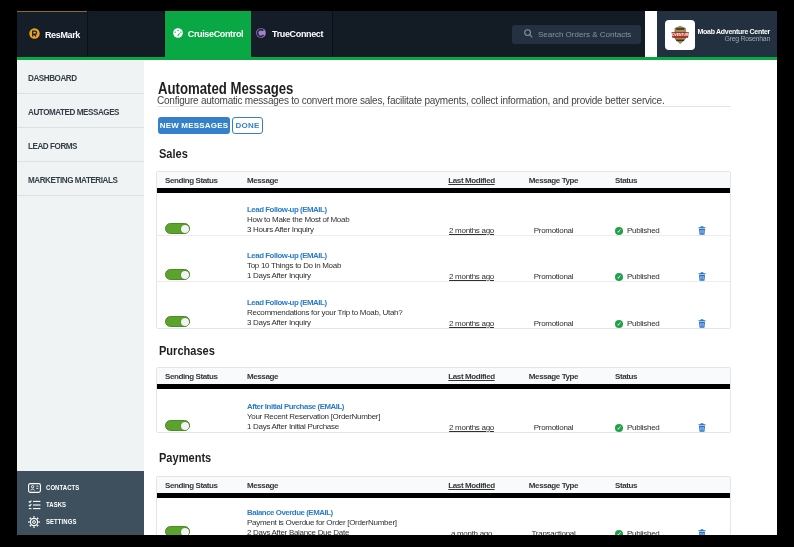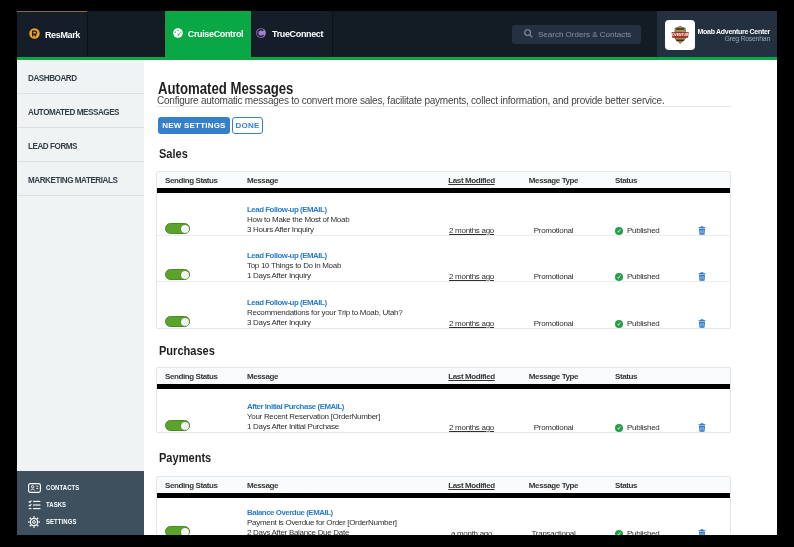--- a/index.html
+++ b/index.html
@@ -1,19 +1,19 @@
 <!DOCTYPE html>
 <html><head>
 <meta charset="utf-8">
 <style>
 * { margin:0; padding:0; box-sizing:border-box; }
 html,body { width:794px; height:547px; background:#000; font-family:"Liberation Sans", sans-serif; }
 #win { position:absolute; left:17px; top:11px; width:760px; height:524px; background:#fff; overflow:hidden; }
 
-#topbar { position:absolute; left:0; top:0; width:760px; height:46px; background:#131c25; }
+#topbar { position:absolute; left:0; top:0; width:628px; height:46px; background:#131c25; }
 .tab { position:absolute; top:0; height:46px; background:#151e28; display:flex; align-items:center; justify-content:center; color:#fff; font-weight:bold; font-size:9px; letter-spacing:-0.35px; }
 #tab-resmark { left:0; width:70px; border-top:1.5px solid #8f6b28; padding-left:5px; }
 #tab-waiversign { left:71px; width:77px; }
 #tab-cruise { left:148px; width:86px; background:#0aa745; }
 #tab-true { left:234px; width:81px; justify-content:flex-start; padding-left:5px; }
 .tabicon { margin-right:5px; flex:0 0 auto; }
 #searchbox { position:absolute; left:495px; top:14px; width:129px; height:19px; background:#243140; border-radius:3px; color:#8593a3; font-size:8px; display:flex; align-items:center; }
 #searchbox .mag { margin:0 5px 0 12px; }
 #userarea { position:absolute; left:640px; top:0; width:120px; height:46px; background:#223040; }
 #userlogo { position:absolute; left:8px; top:9px; width:30px; height:30px; background:#fff; border-radius:4px; }
@@ -141,21 +141,21 @@
             </g>
           </svg>
           <span class="cx">SETTINGS</span>
         </div>
     </div>
   </div>
   <div id="main">
     <h1>Automated Messages</h1>
     <div id="subtitle">Configure automatic messages to convert more sales, facilitate payments, collect information, and provide better service.</div>
     <div id="hdivider"></div>
-    <div class="btn" id="btn-new">NEW SETTINGS</div>
+    <div class="btn" id="btn-new">NEW MESSAGES</div>
     <div class="btn" id="btn-done">DONE</div>
 
     <div class="sechead" style="top:86px;">Sales</div>
     <div class="tbl" style="top:111px;">
       <div class="thead">
           <div class="c1">Sending Status</div>
           <div class="c2">Message</div>
           <div class="c3">Last Modified</div>
           <div class="c4">Message Type</div>
           <div class="c5">Status</div>

